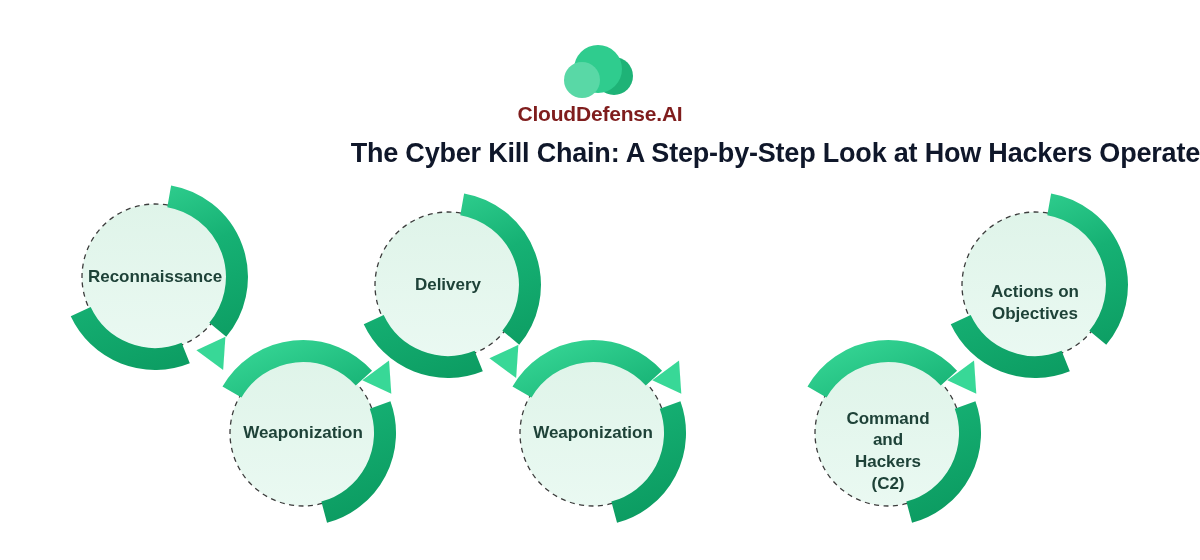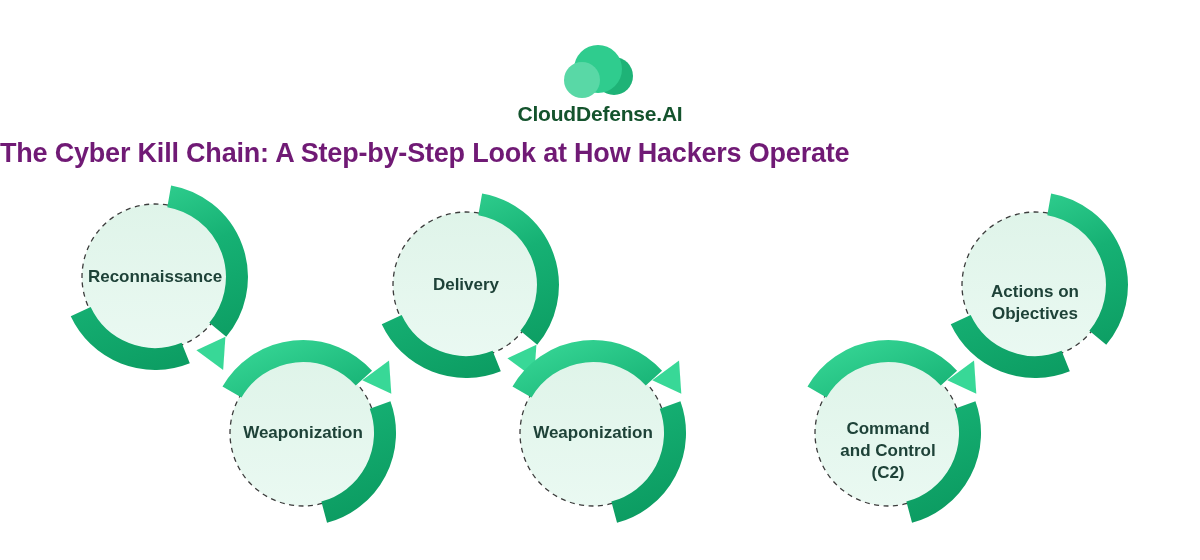--- a/index.html
+++ b/index.html
@@ -2,36 +2,36 @@
 <html><head>
 <meta charset="utf-8">
 <style>
   html,body{margin:0;padding:0;background:#ffffff;}
   body{font-family:"Liberation Sans", sans-serif;}
   .canvas{position:relative;width:1200px;height:560px;background:#ffffff;overflow:hidden;}
 
   
   .logo{position:absolute;left:0;top:42px;width:1200px;text-align:center;}
   .logo svg{display:block;margin:0 auto;}
-  .logo-text{margin-top:2px;font-size:21px;font-weight:700;letter-spacing:-0.2px;color:#14532d;}
+  .logo-text{margin-top:2px;font-size:21px;font-weight:700;letter-spacing:-0.2px;color:#7f1d1d;}
 
-  .title{position:absolute;left:0;top:138px;width:1200px;text-align:left;
-         font-size:27px;font-weight:700;color:#701a75;letter-spacing:-0.2px;}
+  .title{position:absolute;left:0;top:138px;width:1200px;text-align:right;
+         font-size:27px;font-weight:700;color:#0f172a;letter-spacing:-0.2px;}
 
   
   .node{position:absolute;width:230px;height:230px;}
   .node-svg{position:absolute;left:0;top:0;overflow:visible;}
   .node-label{position:absolute;inset:0;display:flex;align-items:center;justify-content:center;
               text-align:center;font-weight:700;font-size:17px;line-height:1.28;color:#1E4238;}
   .node-label span{display:inline-block;width:160px;}
   .node-label.narrow span{width:100px;margin-top:36px;}
 
   .node-recon   {left:40px;  top:162px;}
   .node-weapon  {left:188px; top:318px;}
-  .node-delivery{left:351px; top:170px;}
+  .node-delivery{left:333px; top:170px;}
   .node-exploit {left:478px; top:318px;}
   .node-install {left:626px; top:170px;}
   .node-c2      {left:773px; top:318px;}
   .node-actions {left:920px; top:170px;}
 
   .defs-holder{position:absolute;width:0;height:0;overflow:hidden;}
 </style>
 </head>
 <body>
 
@@ -127,21 +127,21 @@
   </div>
 
 
   <div class="node node-c2">
     <svg class="node-svg" width="230" height="230" viewBox="0 0 230 230">
       <use href="#node-circle"></use>
         <use href="#arcs-bottom"></use>
         <use href="#arrow-bottom"></use>
     </svg>
     <div class="node-label narrow">
-      <span>Command and Control (C2)</span>
+      <span>Command and Hackers (C2)</span>
     </div>
   </div>
 
   <div class="node node-actions">
     <svg class="node-svg" width="230" height="230" viewBox="0 0 230 230">
       <use href="#node-circle"></use>
         <use href="#arcs-top"></use>
     </svg>
     <div class="node-label narrow">
       <span>Actions on Objectives</span>

